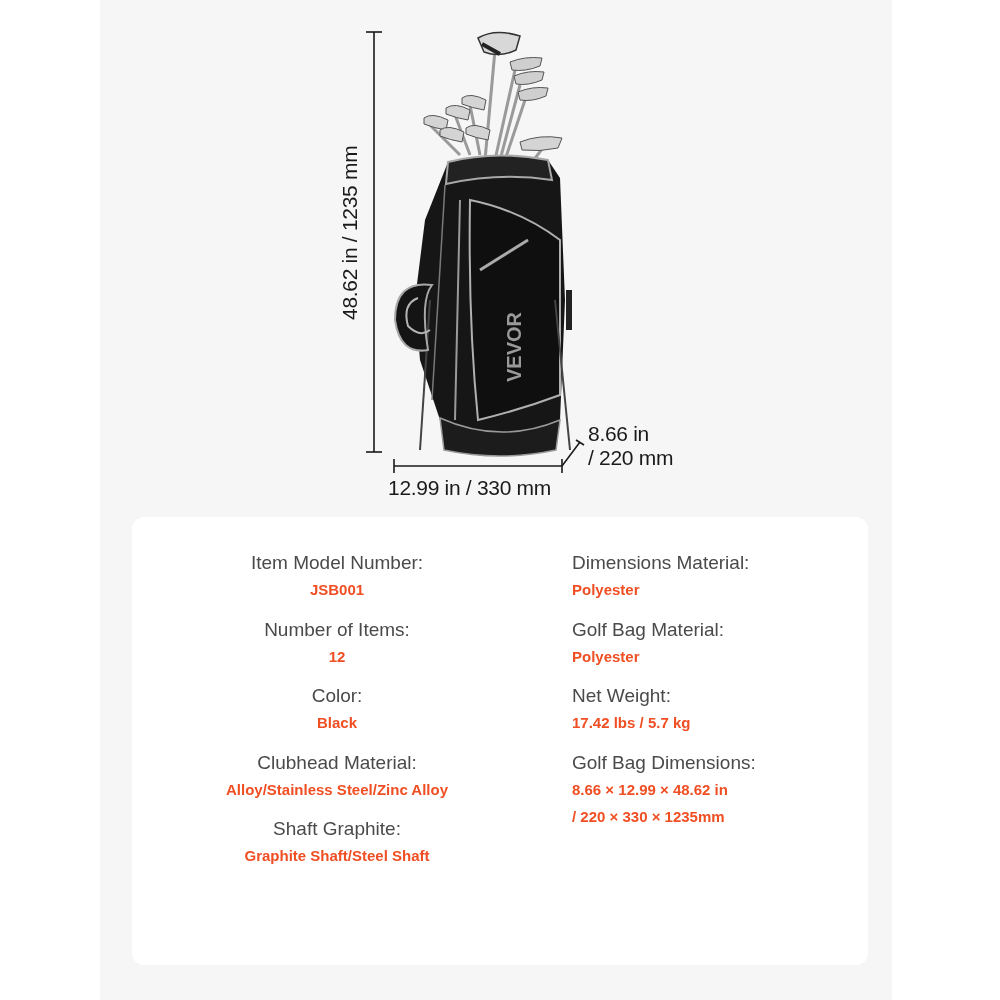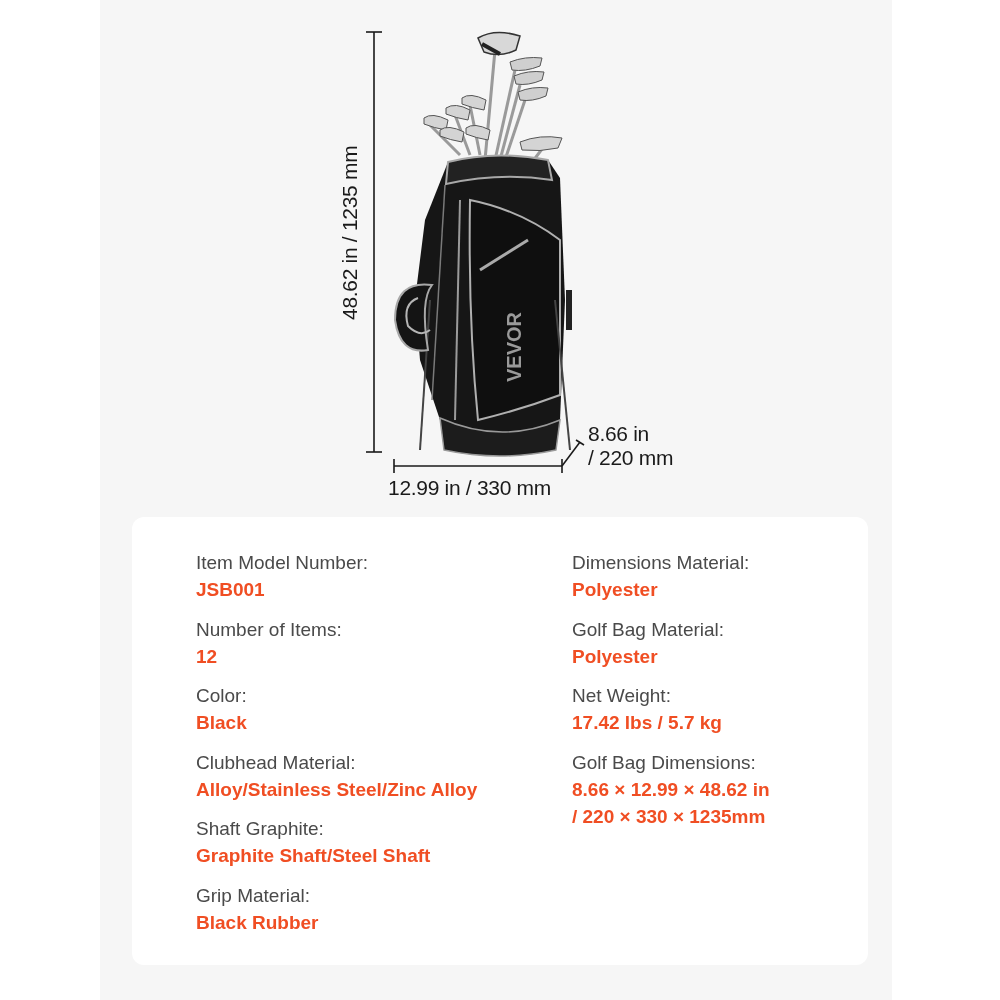--- a/index.html
+++ b/index.html
@@ -6,25 +6,25 @@
     html, body { width: 1000px; height: 1000px; background: #ffffff; overflow: hidden; }
     body { position: relative; font-family: "Liberation Sans", sans-serif; }
     .panel { position: absolute; left: 100px; top: 0; width: 792px; height: 1000px; background: #f6f6f6; }
     .figure { position: absolute; left: 0; top: 0; width: 1000px; height: 510px; }
     .dim-text { position: absolute; color: #1a1a1a; font-size: 21px; white-space: nowrap; letter-spacing: -0.3px; }
     .dim-h-text { left: 388px; top: 476px; }
     .dim-d-text { left: 588px; top: 422px; line-height: 24px; }
     .dim-v-text { left: 338px; top: 175px; transform-origin: left top; transform: translate(0, 145px) rotate(-90deg); }
     .card { position: absolute; left: 132px; top: 517px; width: 736px; height: 448px; background: #ffffff; border-radius: 12px; }
     .col { position: absolute; top: 32px; }
-    .col-left { left: 64px; }
+    .col-left { left: 94px; text-align: center; }
     .col-right { left: 440px; }
     .spec { margin-bottom: 12.5px; }
     .spec-label { color: #4a4a4a; font-size: 19px; line-height: 27px; white-space: nowrap; }
-    .spec-value { color: #f04e23; font-size: 19px; font-weight: bold; line-height: 27px; white-space: nowrap; }
+    .spec-value { color: #f04e23; font-size: 15px; font-weight: bold; line-height: 27px; white-space: nowrap; }
   </style>
 </head>
 <body>
 
 <div class="panel"></div>
 
 <div class="figure">
   <svg width="1000" height="510" viewBox="0 0 1000 510">
 
     <g stroke="#1a1a1a" stroke-width="1.6">
@@ -121,24 +121,20 @@
       <div class="spec-value">Black</div>
     </div>
     <div class="spec">
       <div class="spec-label">Clubhead Material:</div>
       <div class="spec-value">Alloy/Stainless Steel/Zinc Alloy</div>
     </div>
     <div class="spec">
       <div class="spec-label">Shaft Graphite:</div>
       <div class="spec-value">Graphite Shaft/Steel Shaft</div>
     </div>
-    <div class="spec">
-      <div class="spec-label">Grip Material:</div>
-      <div class="spec-value">Black Rubber</div>
-    </div>
   </div>
 
   <div class="col col-right">
     <div class="spec">
       <div class="spec-label">Dimensions Material:</div>
       <div class="spec-value">Polyester</div>
     </div>
     <div class="spec">
       <div class="spec-label">Golf Bag Material:</div>
       <div class="spec-value">Polyester</div>

